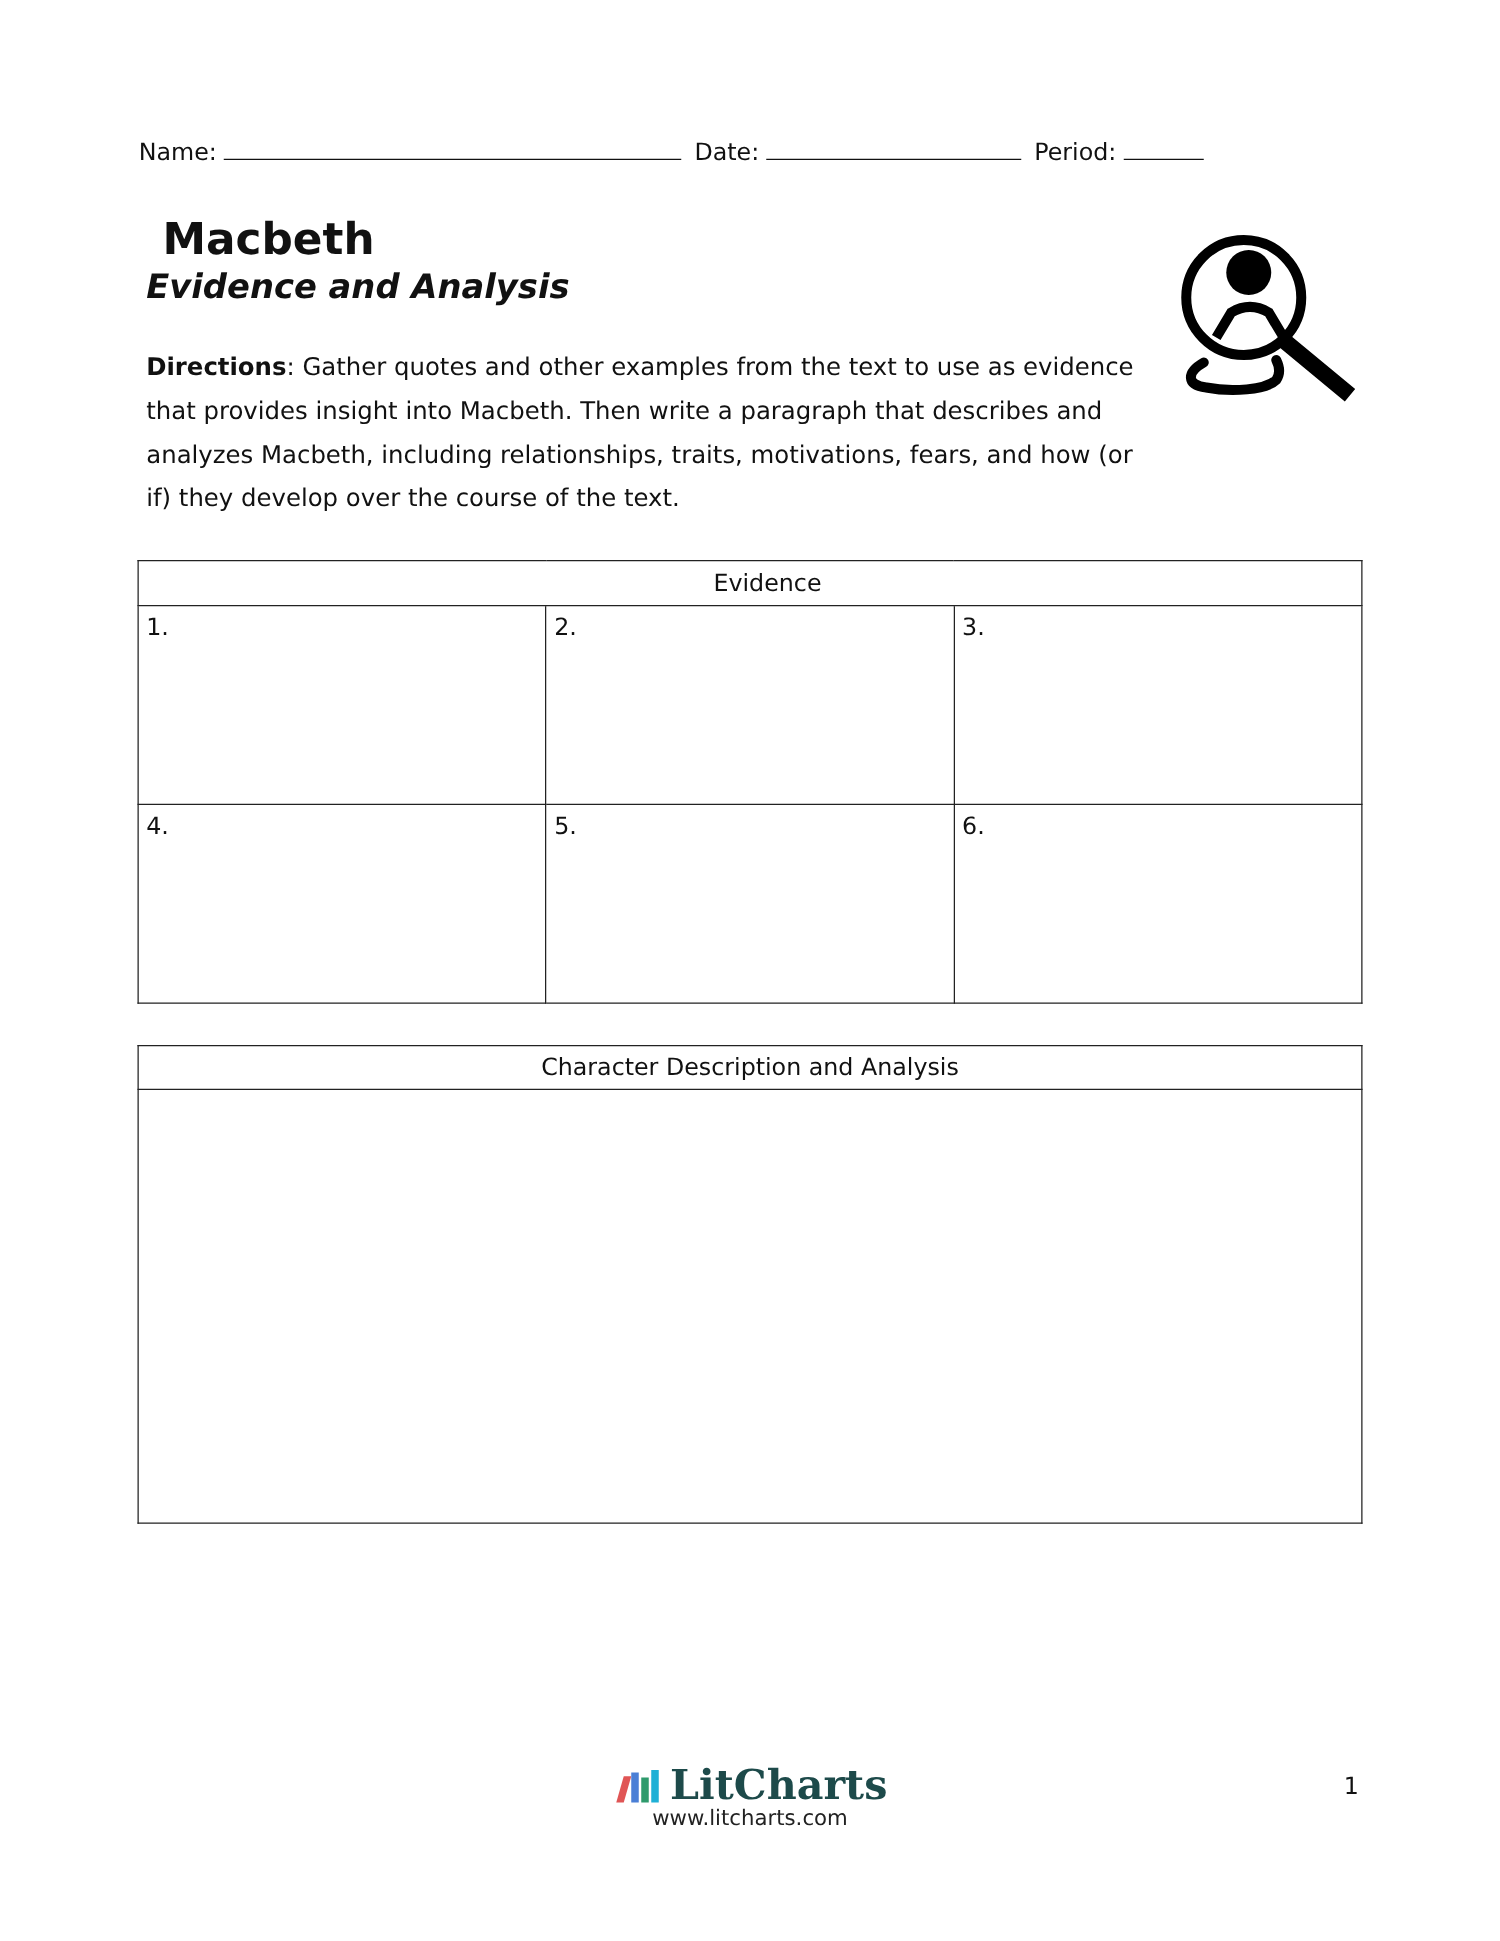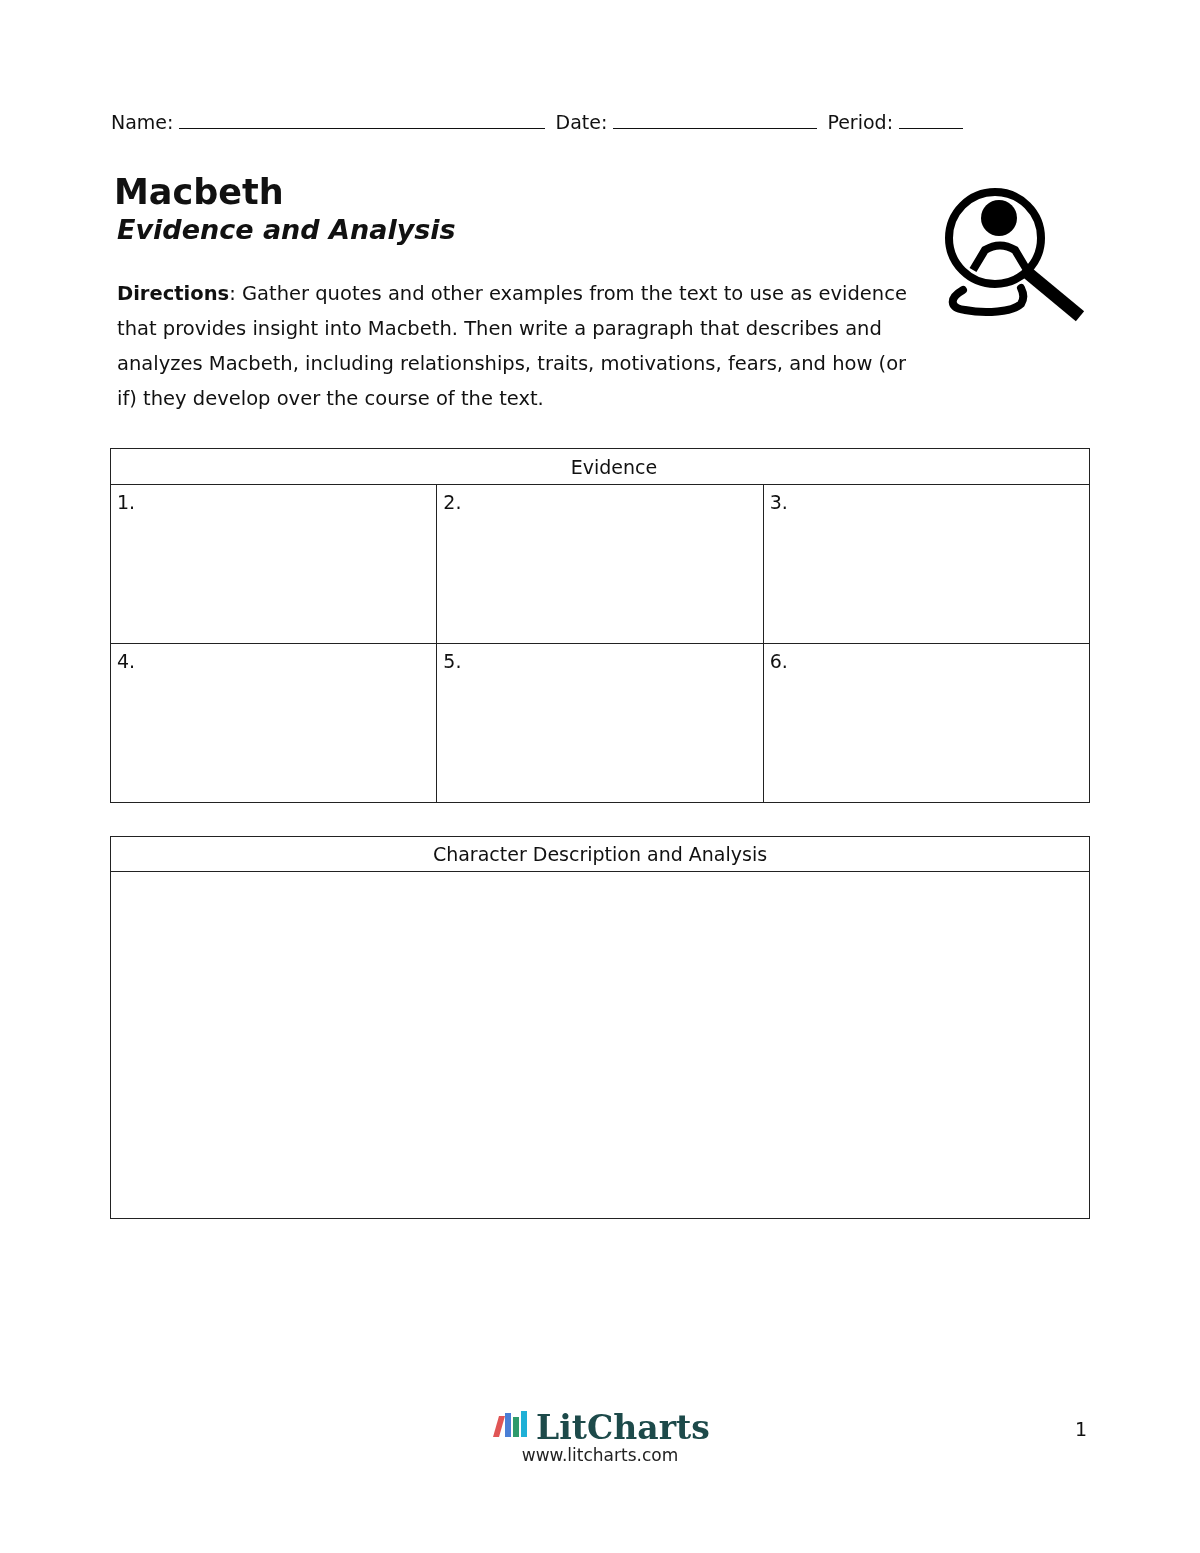--- a/index.html
+++ b/index.html
@@ -1,34 +1,34 @@
 <!DOCTYPE html>
 <html><head>
   <meta charset="utf-8">
   <style>
     html, body { margin: 0; padding: 0; background: #ffffff; }
     body { width: 1200px; height: 1553px; position: relative; overflow: hidden;
            font-family: "DejaVu Sans", sans-serif; color: #111; }
     .header-line { position: absolute; left: 111px; top: 111px; font-size: 19px; white-space: nowrap; }
     .blank { display: inline-block; border-bottom: 1.5px solid #111; height: 16px; vertical-align: baseline; margin: 0 4px 0 6px; }
-    .title { position: absolute; left: 114px; top: 172px; font-size: 35px; font-weight: bold; }
+    .title { position: absolute; left: 130px; top: 172px; font-size: 35px; font-weight: bold; }
     .subtitle { position: absolute; left: 117px; top: 214px; font-size: 27px; font-weight: bold; font-style: italic; }
     .icon-wrap { position: absolute; left: 935px; top: 170px; width: 160px; height: 155px; }
     .directions { position: absolute; left: 117px; top: 276px; width: 800px; font-size: 19.5px; line-height: 35px; }
     .directions b { font-weight: bold; }
     table { border-collapse: collapse; position: absolute; left: 110px; width: 980px; table-layout: fixed; }
     td, th { border: 1.5px solid #222; padding: 0; }
     .ev-table { top: 448px; }
     .ev-table th { height: 35px; font-weight: normal; font-size: 19px; text-align: center; padding-left: 28px; }
     .ev-table td { height: 152px; vertical-align: top; font-size: 19px; padding: 6px 6px 0 6px; }
     .char-table { top: 836px; }
     .char-table th { height: 34px; font-weight: normal; font-size: 19px; text-align: center; }
     .char-table td { height: 346px; }
     .footer { position: absolute; left: 0; top: 1408px; width: 1200px; text-align: center; }
-    .logo { display: inline-flex; align-items: flex-start; gap: 6px; }
+    .logo { display: inline-flex; align-items: center; gap: 6px; }
     .logo-text { font-family: "DejaVu Serif", serif; font-weight: bold; font-size: 33px; color: #1d4a4a; }
     .url { font-size: 17px; color: #222; margin-top: -2px; text-align: center; }
     .page-num { position: absolute; left: 1075px; top: 1418px; font-size: 19px; }
   </style>
 </head>
 <body>
 
 <div class="header-line">
   <span>Name:</span><span class="blank" style="width:366px"></span>
   <span>Date:</span><span class="blank" style="width:204px"></span>

